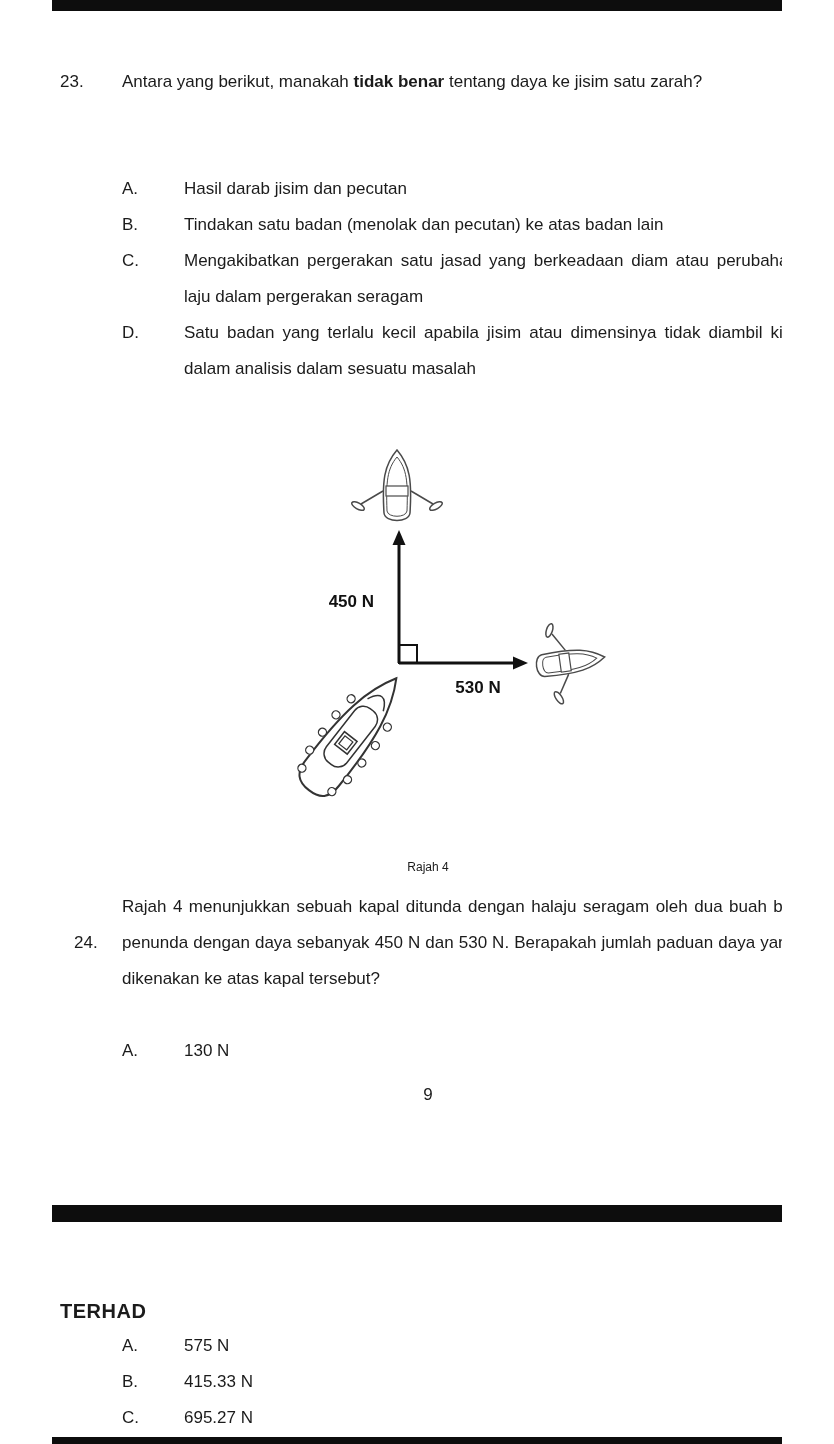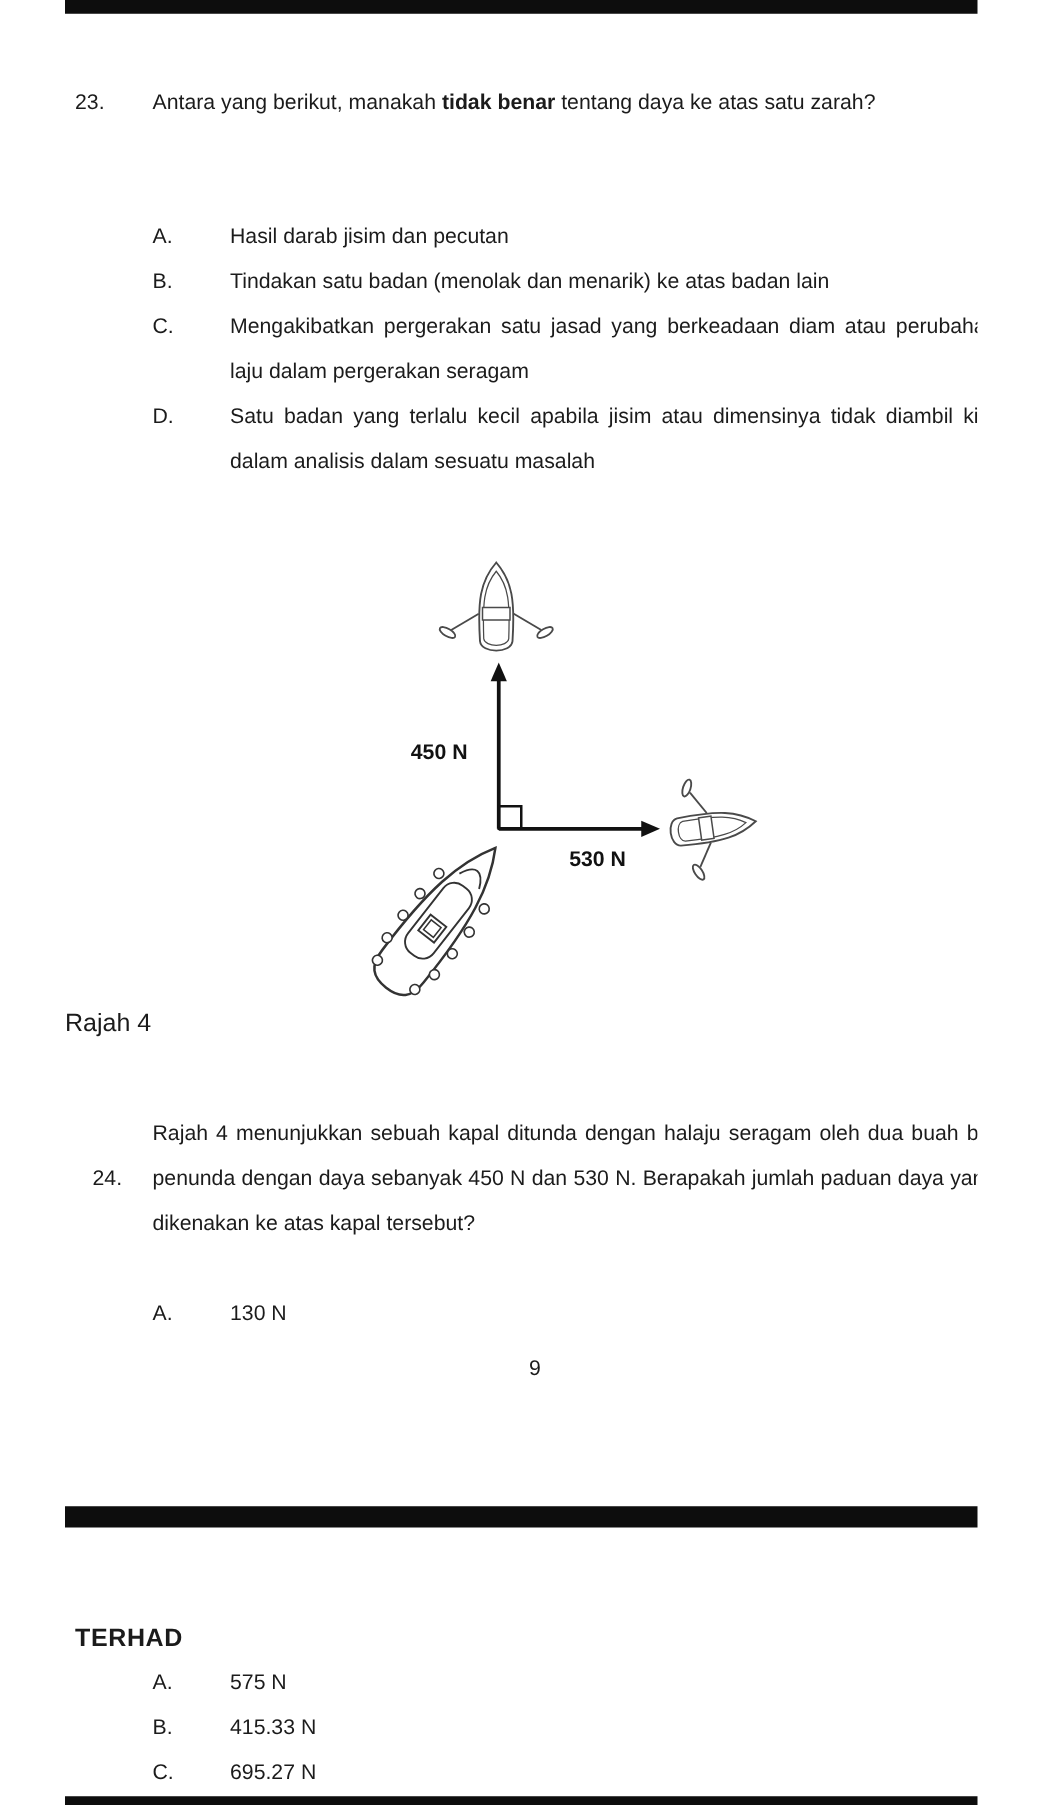--- a/index.html
+++ b/index.html
@@ -30,22 +30,22 @@
 
   .opts { position: absolute; font-size: 17px; line-height: 36px; }
   .opt-row { display: flex; }
   .opt-label { width: 62px; flex-shrink: 0; }
   .opt-text { flex: 1; text-align: justify; text-justify: inter-word; }
 
   .q23-opts { top: 171px; left: 70px; width: 676px; }
 
   .figure-svg { position: absolute; top: 435px; left: 0; width: 834px; height: 390px; }
   .figure-caption {
-    position: absolute; top: 808px; left: 0; width: 752px;
-    text-align: left; font-size: 20px;
+    position: absolute; top: 860px; left: 0; width: 752px;
+    text-align: center; font-size: 12px;
   }
   .force-label { font: bold 17px "Liberation Sans", "DejaVu Sans", sans-serif; fill: #111; }
 
   .q24 { top: 889px; left: 22px; width: 723px; align-items: center; }
   .q24 .qnum { width: 48px; }
   .q24-opts { top: 1033px; left: 70px; width: 676px; }
 
   .page-number {
     position: absolute; top: 1085px; left: 0; width: 752px;
     text-align: center; font-size: 17px;
@@ -59,31 +59,31 @@
 </style>
 </head>
 <body>
 
 <div class="page">
 
   <div class="bar top-bar"></div>
 
   <div class="qblock q23">
     <div class="qnum">23.</div>
-    <div class="qtext"><span>Antara yang berikut, manakah </span><b>tidak benar</b><span> tentang daya ke atas satu zarah?</span></div>
+    <div class="qtext"><span>Antara yang berikut, manakah </span><b>tidak benar</b><span> tentang daya ke jisim satu zarah?</span></div>
   </div>
 
   <div class="opts q23-opts">
     <div class="opt-row">
       <div class="opt-label">A.</div>
       <div class="opt-text">Hasil darab jisim dan pecutan</div>
     </div>
     <div class="opt-row">
       <div class="opt-label">B.</div>
-      <div class="opt-text">Tindakan satu badan (menolak dan menarik) ke atas badan lain</div>
+      <div class="opt-text">Tindakan satu badan (menolak dan pecutan) ke atas badan lain</div>
     </div>
     <div class="opt-row">
       <div class="opt-label">C.</div>
       <div class="opt-text">Mengakibatkan pergerakan satu jasad yang berkeadaan diam atau perubahan laju dalam pergerakan seragam</div>
     </div>
     <div class="opt-row">
       <div class="opt-label">D.</div>
       <div class="opt-text">Satu badan yang terlalu kecil apabila jisim atau dimensinya tidak diambil kira dalam analisis dalam sesuatu masalah</div>
     </div>
   </div>

